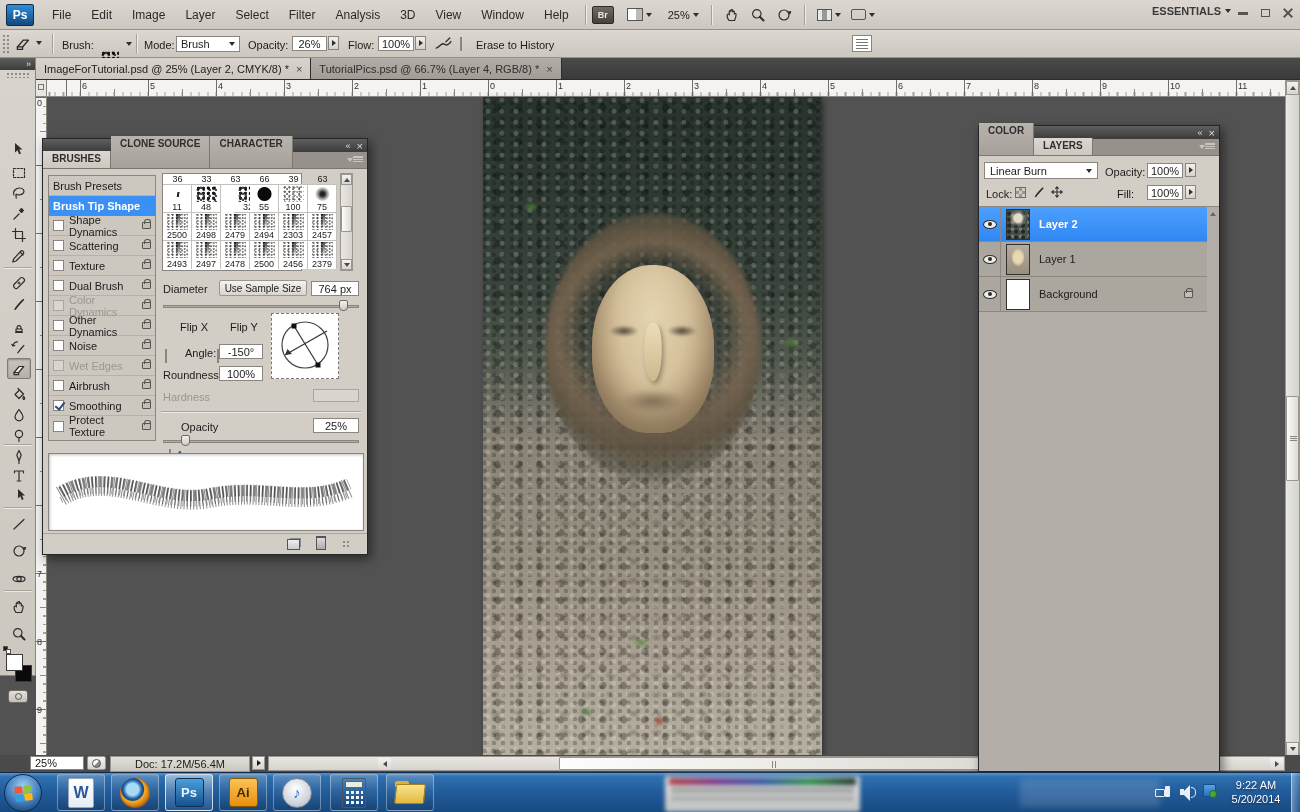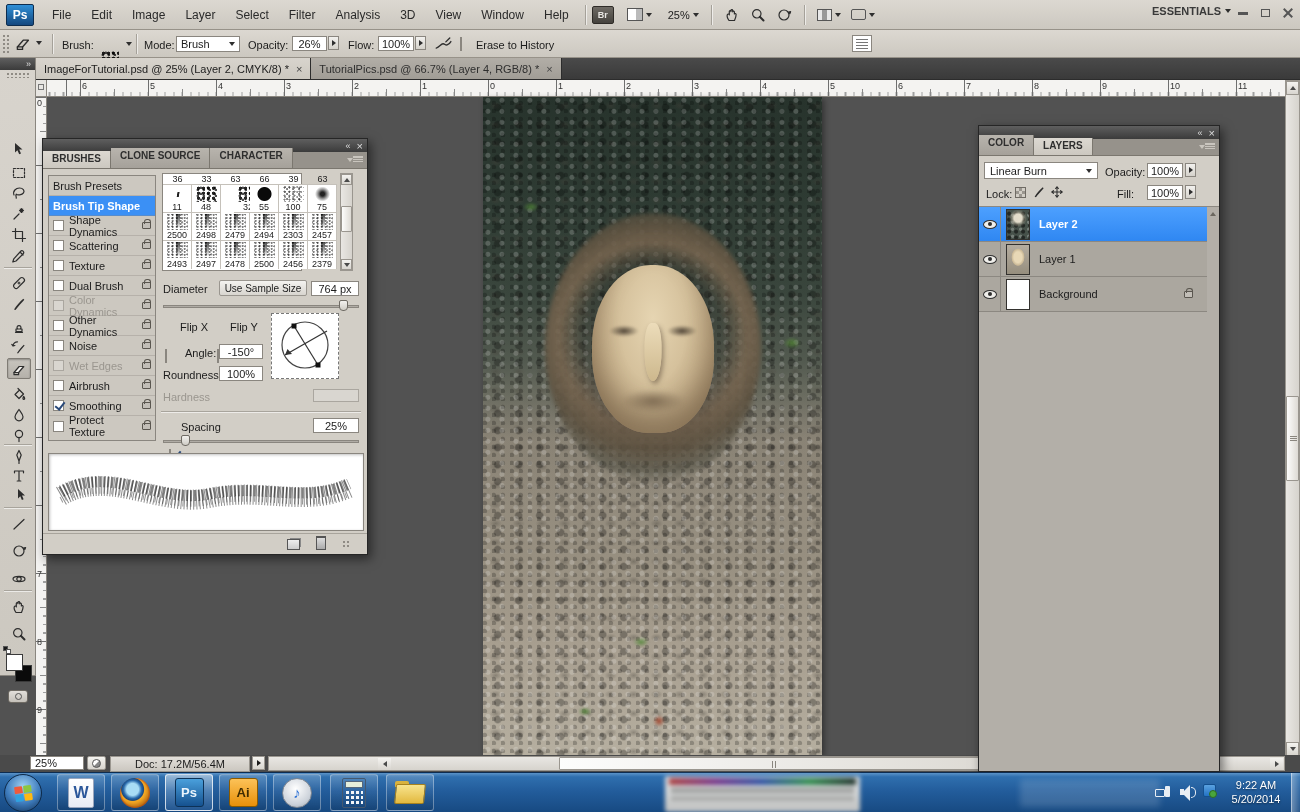--- a/index.html
+++ b/index.html
@@ -44,21 +44,21 @@
 
 .toolbar{background:linear-gradient(#d8d4cd,#ccc8c0);border-right:1px solid #8a867f;border-bottom:1px solid #8a867f}
 .tool{position:absolute;left:7px;width:24px;height:21px;display:flex;align-items:center;justify-content:center}
 .tool.active{background:linear-gradient(#c8c5be,#b5b1aa);border:1px solid #807c75;border-radius:2px;box-shadow:inset 0 1px 2px rgba(0,0,0,.3)}
 .ticon{stroke:#2d2d2d;fill:none;stroke-width:1.2;stroke-linecap:round;stroke-linejoin:round}
 .tsep{position:absolute;left:4px;width:28px;height:1px;background:#a8a49c;box-shadow:0 1px 0 rgba(255,255,255,.6)}
 
 .panel{position:absolute;border:1px solid #262626;box-shadow:3px 4px 10px rgba(0,0,0,.5);background:#d2cec6}
 .ptitle{height:13px;background:linear-gradient(#5f5f5f,#3b3b3b);display:flex;align-items:center;justify-content:flex-end;gap:6px;padding:0 4px;color:#ddd;font-size:9px}
 .ptabs{height:17px;background:#96928b;display:flex;align-items:flex-end;border-bottom:1px solid #7b776f}
-.ptab{font-size:10px;font-weight:bold;padding:2px 9px 2px;color:#2e2e2e;background:linear-gradient(#b8b4ad,#a5a19a);border-right:1px solid #7b776f;height:20px}
+.ptab{font-size:10px;font-weight:bold;padding:2px 9px 2px;color:#2e2e2e;background:linear-gradient(#b8b4ad,#a5a19a);border-right:1px solid #7b776f;height:32px}
 .ptab.active{background:linear-gradient(#dcd8d1,#ccc8c0);height:17px}
 .pmenu{margin-left:auto;margin-bottom:3px;margin-right:4px;width:16px;height:10px;background:linear-gradient(#c9c5be 0 2px,transparent 2px 3px,#c9c5be 3px 4px,transparent 4px 5px,#c9c5be 5px 6px,transparent 6px);background-size:10px 8px;background-repeat:no-repeat;background-position:right 1px;position:relative}
 .pmenu::before{content:"";position:absolute;left:0;top:3px;border-left:3px solid transparent;border-right:3px solid transparent;border-top:4px solid #c9c5be}
 
 .blist{position:absolute;background:#ccc8c0;border:1px solid #8a867f}
 .bitem{height:20px;display:flex;align-items:center;padding:0 4px;gap:5px;border-bottom:1px solid rgba(140,136,129,.35);font-size:11px}
 .bitem.selected{background:#3b90f5;color:#fff;font-weight:bold}
 .bitem .lbl{flex:1}
 .bitem.disabled{color:#9a968f}
 .lockicon{width:9px;height:7px;border:1px solid #5a564f;background:#c2beb7;border-radius:1px;position:relative;flex:0 0 auto}
@@ -683,21 +683,21 @@
     <div class="inp abs" style="left:176px;top:227px;width:44px;height:15px">
         <span>100%</span>
       </div>
 
     <span class="abs" style="left:120px;top:252px;color:#9a968f">Hardness</span>
     <div class="abs" style="left:270px;top:250px;width:46px;height:13px;background:#d9d6d0;border:1px solid #aaa69f"></div>
 
     <div class="abs" style="left:118px;top:272px;width:200px;height:1px;background:#a8a49c;box-shadow:0 1px 0 rgba(255,255,255,.6)"></div>
 
     <span class="checkbox checked abs" style="left:122px;top:281px"></span>
-    <span class="abs" style="left:138px;top:282px">Spacing</span>
+    <span class="abs" style="left:138px;top:282px">Opacity</span>
     <div class="inp abs" style="left:270px;top:279px;width:46px;height:15px">
         <span>25%</span>
       </div>
     <div class="sl-track" style="left:120px;top:301px;width:196px"></div>
     <div class="sl-handle" style="left:138px;top:296px"></div>
 
     
     <div class="abs" style="left:5px;top:314px;width:316px;height:78px;background:#fff;border:1px solid #8a867f;box-shadow:inset 1px 1px 3px rgba(0,0,0,.25);overflow:hidden">
       <svg width="314" height="76">
         <g fill="none" stroke="#1a1a1a">

